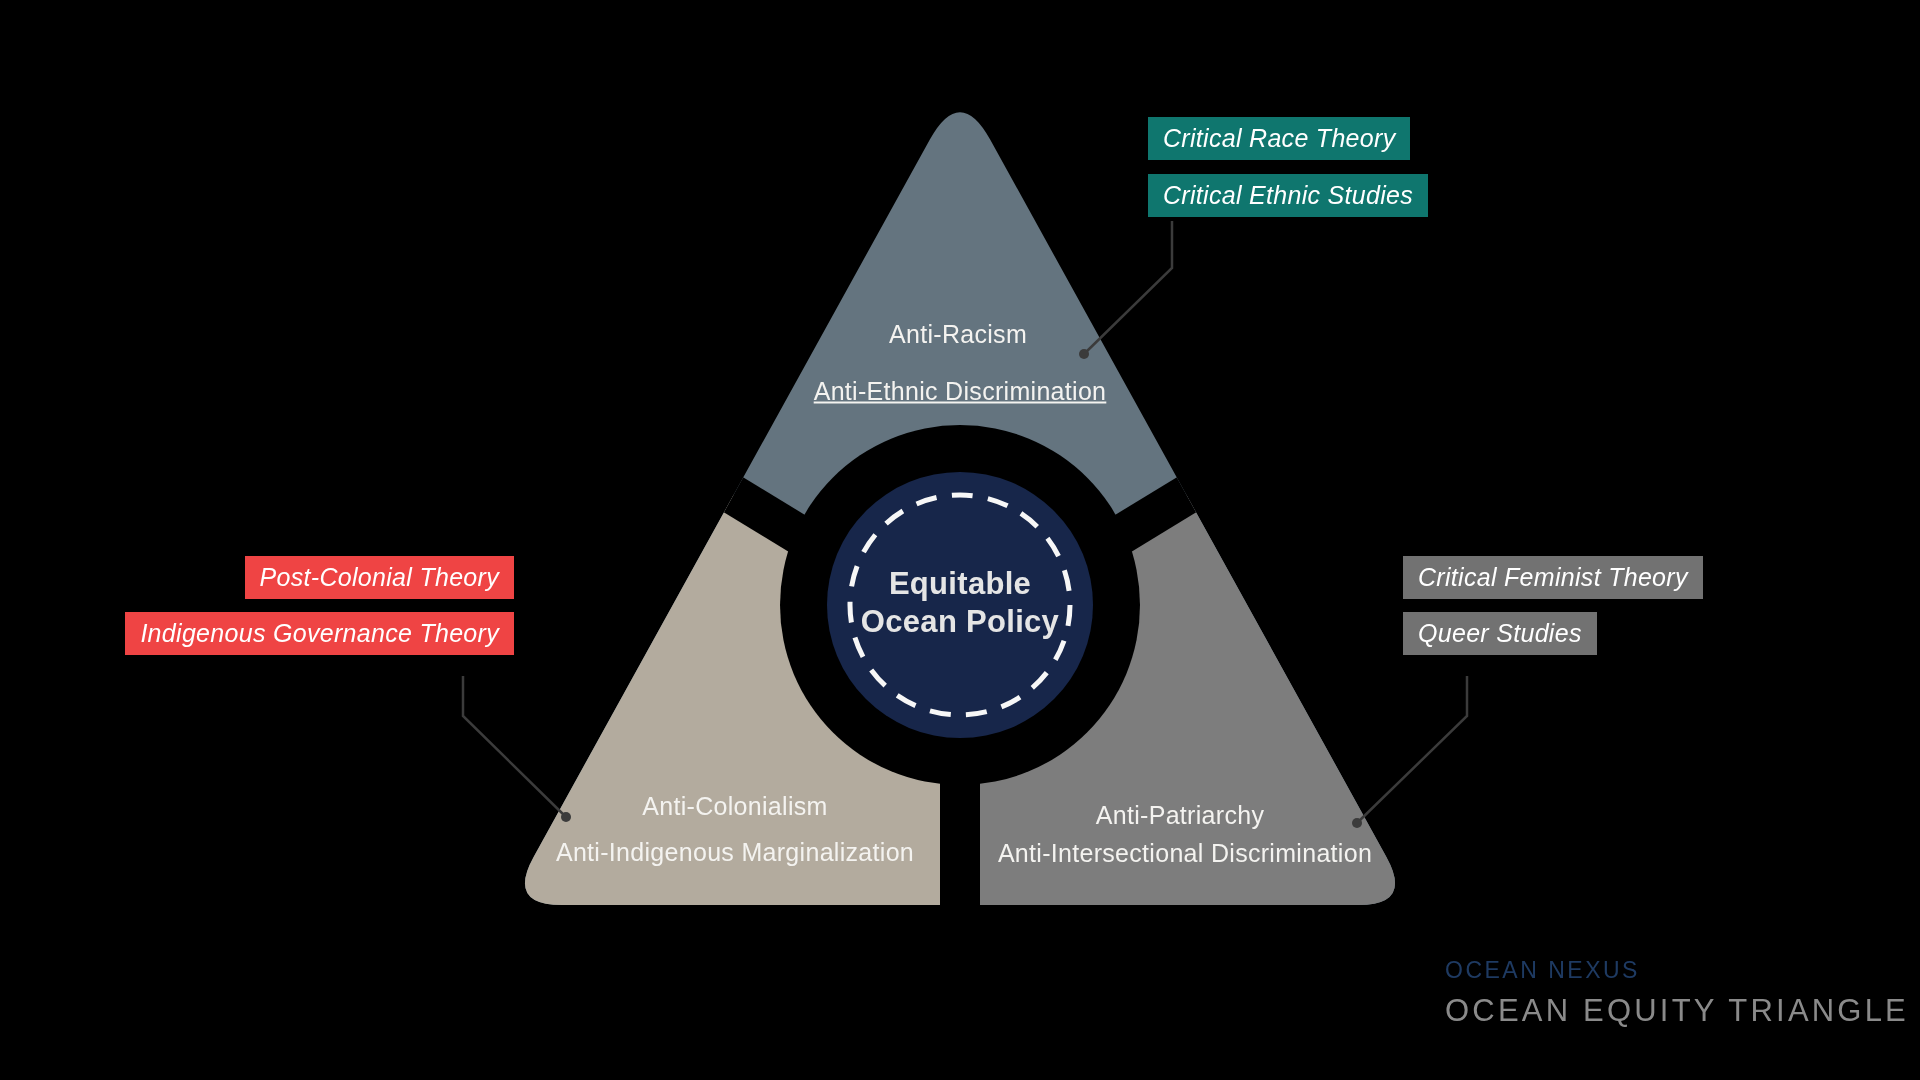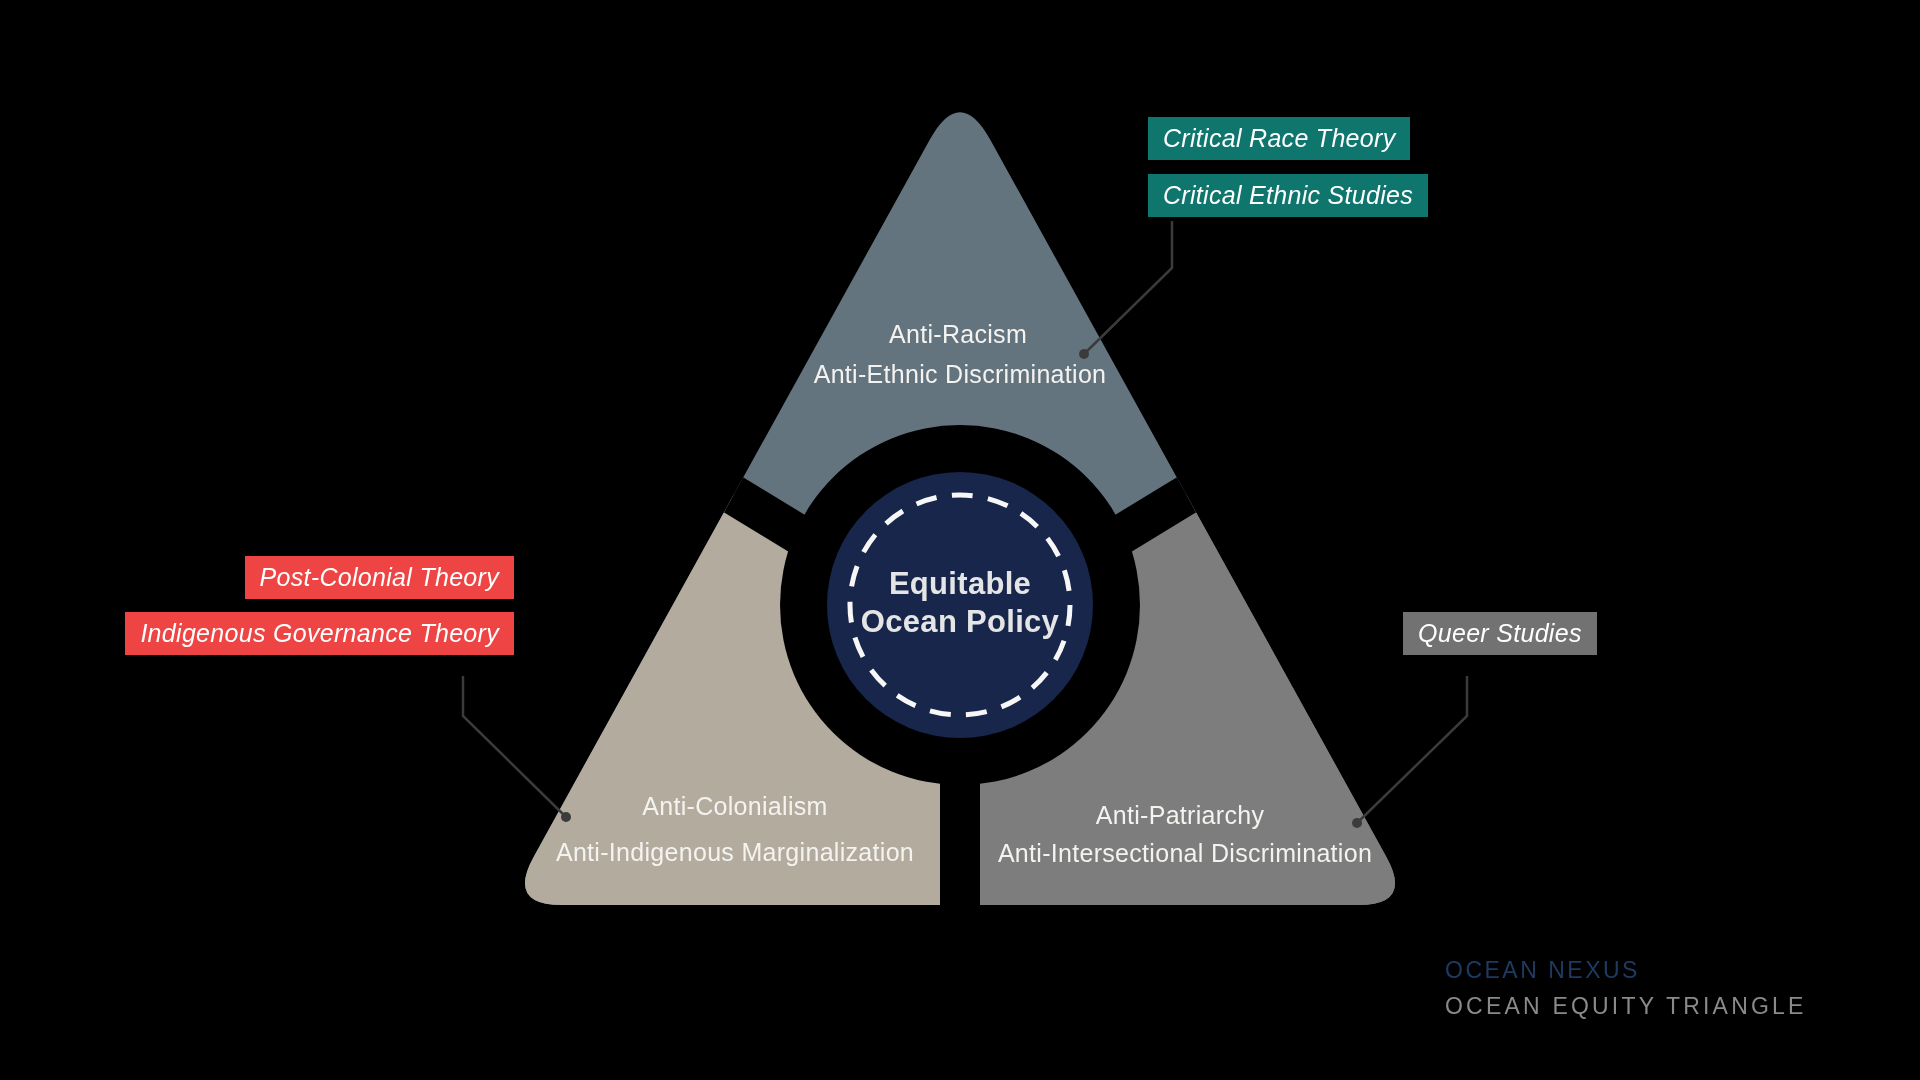--- a/index.html
+++ b/index.html
@@ -33,21 +33,21 @@
   }
   .center-text span{display:block;}
 
   
   .branding{position:absolute;left:1445px;top:957px;}
   .brand-1{
     color:#1e3a62;font-weight:400;font-size:23px;letter-spacing:2.5px;
     white-space:nowrap;
   }
   .brand-2{
-    color:#8a8a8a;font-weight:400;font-size:23px;letter-spacing:3.2px;
+    color:#8a8a8a;font-weight:400;font-size:31px;letter-spacing:3.2px;
     margin-top:9px;white-space:nowrap;
   }
 </style>
 </head>
 <body>
 
 <div class="stage">
 
   <svg width="1920" height="1080" viewBox="0 0 1920 1080">
     <defs>
@@ -93,39 +93,40 @@
       <polyline points="1467,676 1467,716 1357,823"></polyline>
     </g>
     <g fill="#3b3b3b">
       <circle cx="1084" cy="354" r="5"></circle>
       <circle cx="566" cy="817" r="5"></circle>
       <circle cx="1357" cy="823" r="5"></circle>
     </g>
   </svg>
 
   <div class="seg-label" style="left:958px;top:334px;">Anti-Racism</div>
-  <div class="seg-label" style="left:960px;top:374px;">Anti-Ethnic Discrimination</div>
+  <div class="seg-label" style="left:960px;top:391px;text-decoration:underline;">Anti-Ethnic Discrimination</div>
 
   <div class="seg-label" style="left:735px;top:806px;">Anti-Colonialism</div>
   <div class="seg-label" style="left:735px;top:852px;">Anti-Indigenous Marginalization</div>
 
   <div class="seg-label" style="left:1180px;top:807px;margin-top:8px;">Anti-Patriarchy</div>
   <div class="seg-label" style="left:1185px;top:853px;">Anti-Intersectional Discrimination</div>
 
   <div class="center-text">
     <span>Equitable</span>
     <span>Ocean Policy</span>
   </div>
 
   <div class="tag bg-slate" style="left:1148px;top:117px;">Critical Race Theory</div>
   <div class="tag bg-slate" style="left:1148px;top:174px;">Critical Ethnic Studies</div>
 
   <div class="tag bg-tan" style="right:1406px;top:556px;">Post-Colonial Theory</div>
   <div class="tag bg-tan" style="right:1406px;top:612px;">Indigenous Governance Theory</div>
 
+  <div class="tag bg-gray" style="left:1403px;top:556px;">Critical Feminist Theory</div>
   <div class="tag bg-gray" style="left:1403px;top:612px;">Queer Studies</div>
 
   <div class="branding">
     <div class="brand-1">OCEAN NEXUS</div>
     <div class="brand-2">OCEAN EQUITY TRIANGLE</div>
   </div>
 
 </div>
 
 </body></html>

